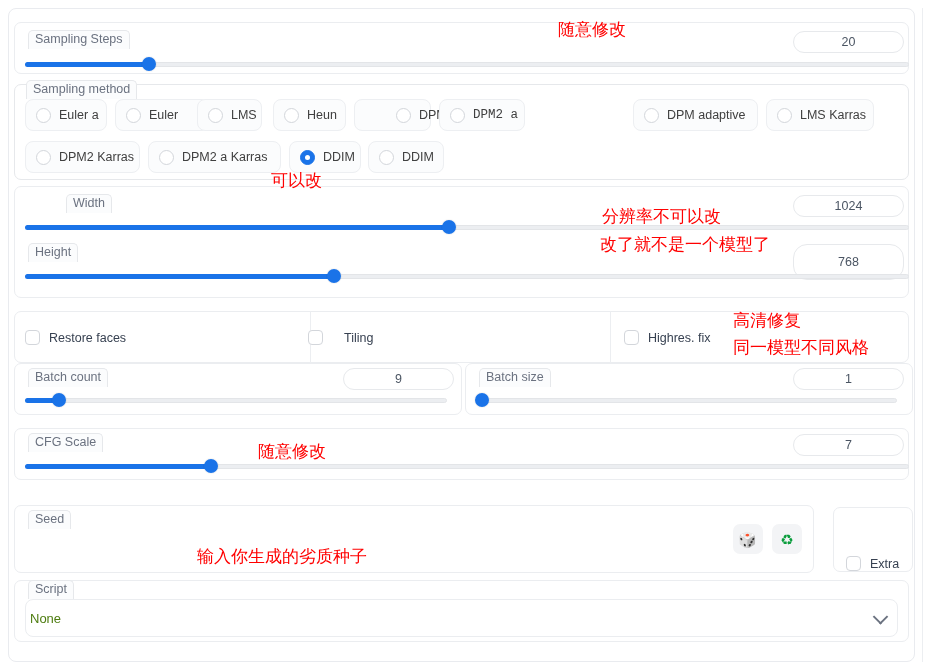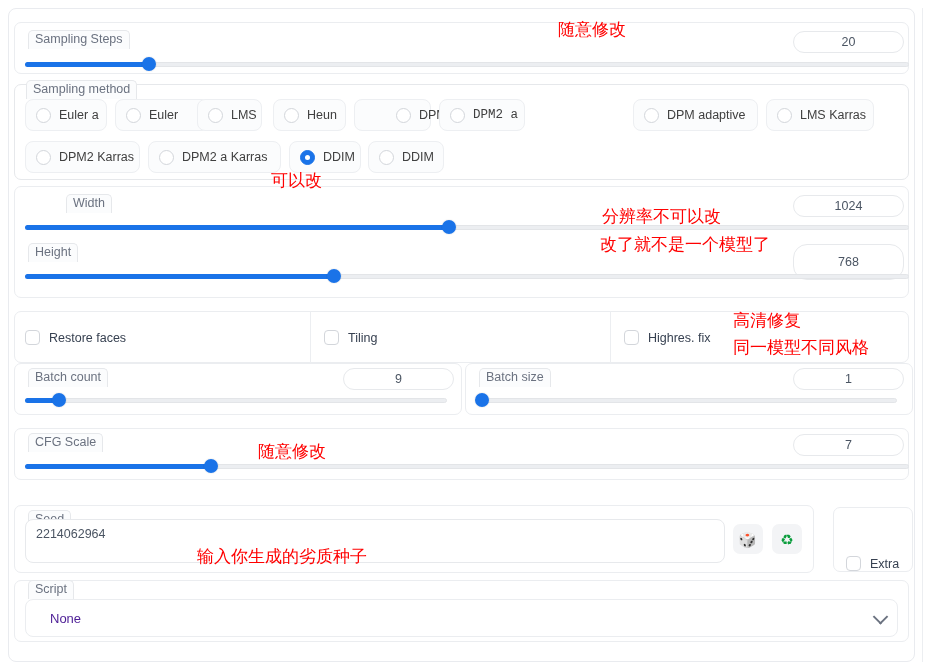--- a/index.html
+++ b/index.html
@@ -92,21 +92,21 @@
   
   .iconbtn{
     position:absolute;border-radius:7px;background:#f3f4f6;
     display:flex;align-items:center;justify-content:center;
     font-size:15px;line-height:1;
   }
   
   .dropdown{
     position:absolute;border:1px solid #ebedf0;border-radius:8px;background:#fff;
     box-sizing:border-box;display:flex;align-items:center;
-    padding:0 24px;color:#4c1d95;font-size:13px;
+    padding:0 4px;color:#4d7c0f;font-size:13px;
   }
   .chev{
     position:absolute;right:16px;top:50%;width:9px;height:9px;
     border-right:2px solid #6b7280;border-bottom:2px solid #6b7280;
     transform:translateY(-70%) rotate(45deg);
   }
   
   .hr{position:absolute;height:1px;background:#eceef1;}
   
   .anno{
@@ -199,21 +199,21 @@
     <div class="thumb" id="thumb-height" style="left: 302.4px;"></div>
   </div>
 
   <div class="group" style="left:14px;top:311px;width:895px;height:52px;"></div>
   <div class="hr" style="left:310px;top:311px;width:1px;height:52px;background:#eceef1;"></div>
   <div class="hr" style="left:610px;top:311px;width:1px;height:52px;background:#eceef1;"></div>
   <div class="cbrow" style="left:25px;top:330px;">
     <span class="cbox"></span>
     <span class="lbl">Restore faces</span>
   </div>
-  <div class="cbrow" style="left:324px;top:330px;">
+  <div class="cbrow" style="left:308px;top:330px;gap:12px;">
     <span class="cbox"></span>
     <span class="lbl">Tiling</span>
   </div>
   <div class="cbrow" style="left:624px;top:330px;">
     <span class="cbox"></span>
     <span class="lbl">Highres. fix</span>
   </div>
 
   <div class="group" style="left:14px;top:363px;width:448px;height:52px;"></div>
   <div class="legend" style="left:28px;top:368px;">Batch count</div>
@@ -237,21 +237,20 @@
   <div class="legend" style="left:28px;top:433px;">CFG Scale</div>
   <div class="numbox" style="left:793px;top:434px;width:111px;height:22px;">7</div>
   <div class="slider" style="left:25px;top:459px;width:884px;">
     <div class="track"></div>
     <div class="fill" id="fill-cfg" style="width: 185.64px;"></div>
     <div class="thumb" id="thumb-cfg" style="left: 178.64px;"></div>
   </div>
 
   <div class="group" style="left:14px;top:505px;width:800px;height:68px;"></div>
   <div class="legend" style="left:28px;top:510px;">Seed</div>
-  <div class="textinput" style="left:25px;top:519px;width:700px;height:44px;">2214062964</div>
   <div class="iconbtn" style="left:733px;top:524px;width:30px;height:30px;">🎲</div>
   <div class="iconbtn" style="left:772px;top:524px;width:30px;height:30px;color:#0a9d3c;">♻</div>
 
   <div class="group" style="left:833px;top:507px;width:80px;height:65px;"></div>
   <div class="cbrow" style="left:846px;top:556px;">
     <span class="cbox"></span>
     <span class="lbl">Extra</span>
   </div>
 
   <div class="group" style="left:14px;top:580px;width:895px;height:62px;"></div>

